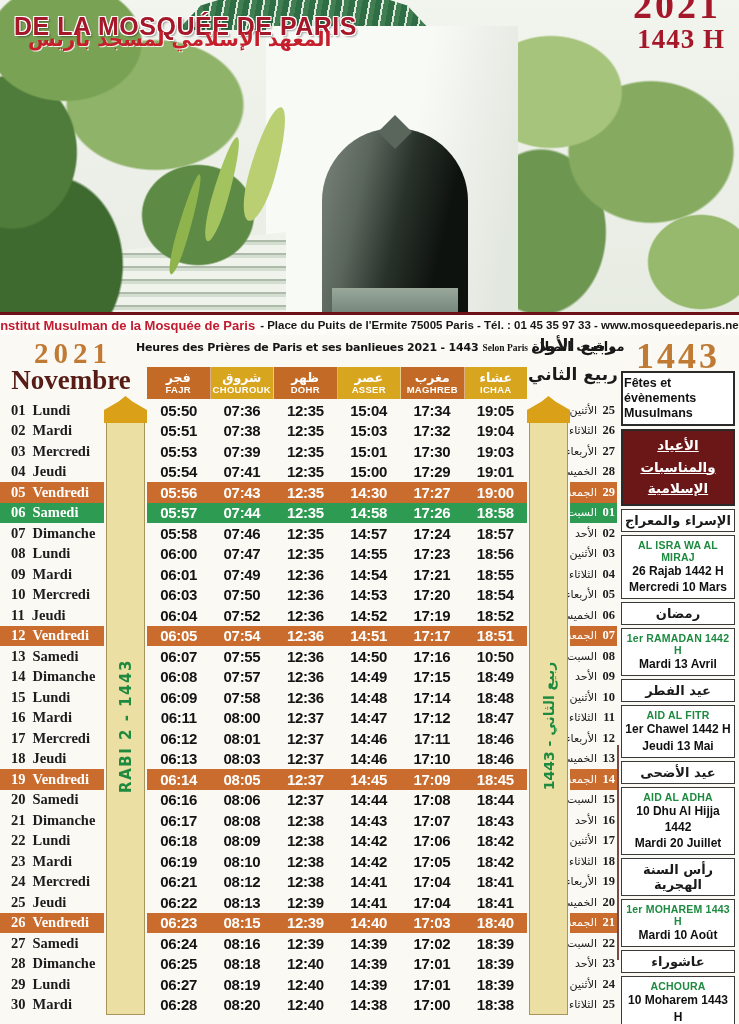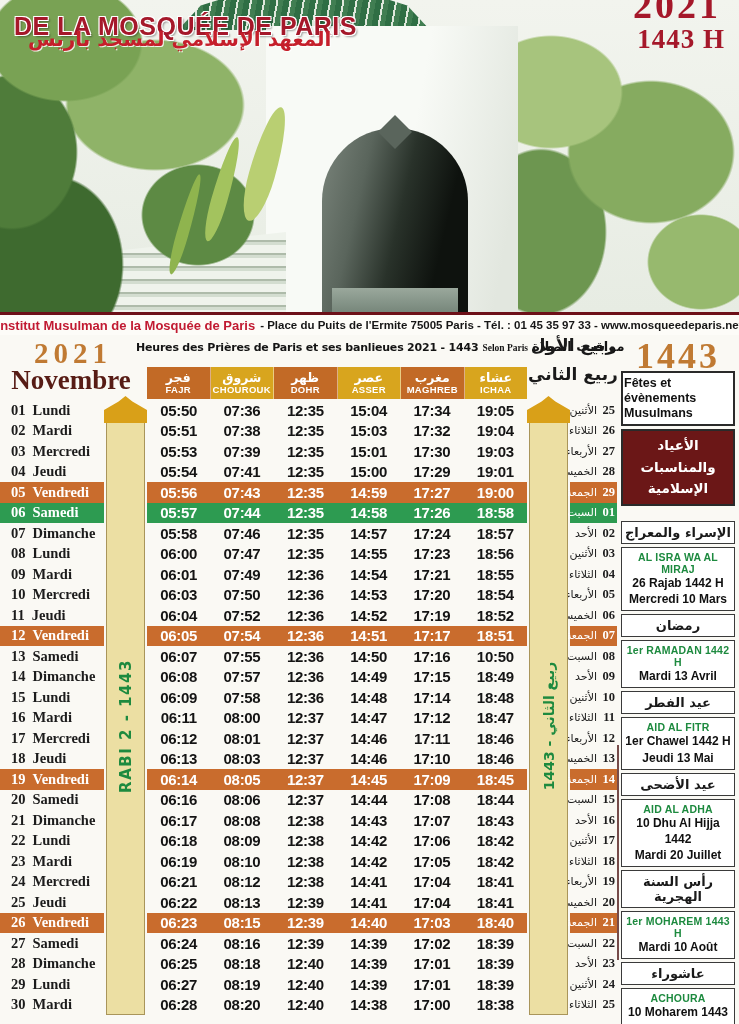--- a/index.html
+++ b/index.html
@@ -112,21 +112,21 @@
 
   
   #side{position:absolute;left:621px;top:335px;width:114px;height:689px;display:flex;
         flex-direction:column;}
   .s-year{text-align:center;font-weight:bold;font-size:36px;font-family:"Liberation Serif",serif;
         color:var(--c-accent_orange,#c07a33);letter-spacing:3px;height:36px;}
   .s-fetes{border:2px solid #2a2a2a;background:#fff;font-weight:bold;
         font-size:12.5px;color:#111;line-height:1.2;padding:3px 1px;margin-bottom:3px;}
   .s-maroon{border:2px solid #2a2a2a;background:var(--c-maroon,#6b1717);color:#fff;text-align:center;
         font-weight:bold;font-size:13.5px;font-family:"DejaVu Sans",sans-serif;
-        line-height:1.6;padding:4px 1px;margin-bottom:15px;}
+        line-height:1.6;padding:4px 1px;margin-bottom:3px;text-decoration:underline;}
   #events{display:flex;flex-direction:column;flex:1;}
   .e-hd{border:1px solid #3a3a3a;background:#fff;text-align:center;font-weight:bold;
         font-size:13px;font-family:"DejaVu Sans",sans-serif;color:#1a1a1a;
         padding:3px 1px;margin-bottom:3px;}
   .e-dt{border:1px solid #3a3a3a;background:#fff;text-align:center;padding:3px 0;margin-bottom:3px;}
   .et{font-weight:bold;font-size:10.5px;color:var(--c-event_green,#1d8a3f);letter-spacing:.2px;}
   .el{font-weight:bold;font-size:12px;color:#101010;line-height:1.35;}
 </style>
 </head>
 <body>
@@ -264,21 +264,21 @@
         </div>
         <div class="row fri" data-interactable="false">
           <div class="c-day" data-interactable="false">
             <span class="dn" data-interactable="false">05</span>
             <span class="dw" data-interactable="false">Vendredi</span>
           </div>
           <div class="c-sp" data-interactable="false"></div>
           <div class="c-t" data-interactable="false">05:56</div>
           <div class="c-t" data-interactable="false">07:43</div>
           <div class="c-t" data-interactable="false">12:35</div>
-          <div class="c-t" data-interactable="false">14:59</div>
+          <div class="c-t" data-interactable="false">14:30</div>
           <div class="c-t" data-interactable="false">17:27</div>
           <div class="c-t" data-interactable="false">19:00</div>
           <div class="c-sp" data-interactable="false"></div>
           <div class="c-ar" data-interactable="false">
             <span class="an" data-interactable="false">الجمعة</span>
             <span class="hn" data-interactable="false">29</span>
           </div>
         </div>
         <div class="row sat" data-interactable="false">
           <div class="c-day" data-interactable="false">

